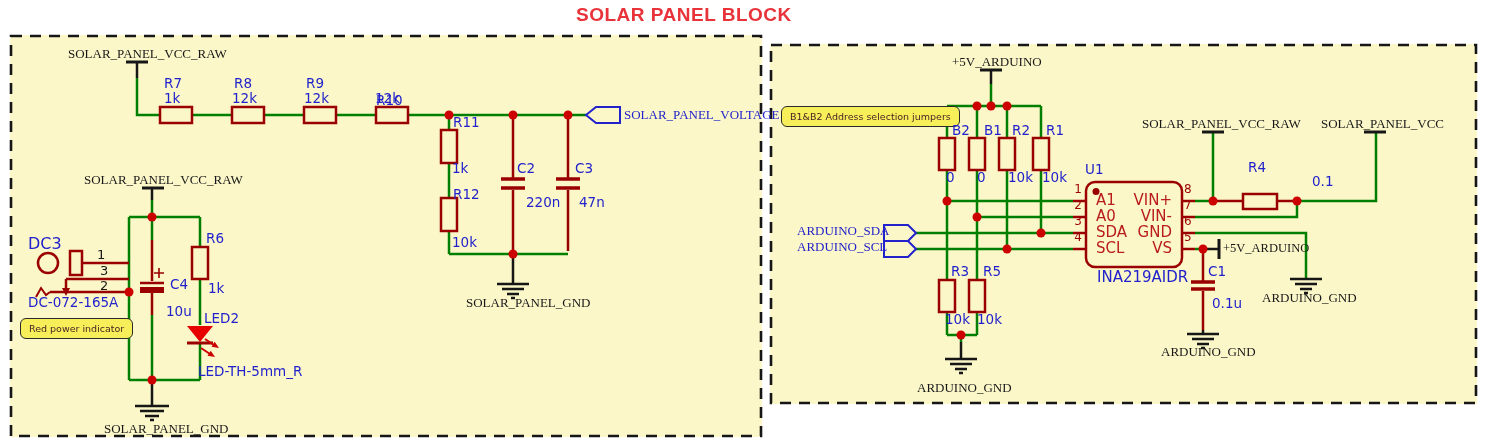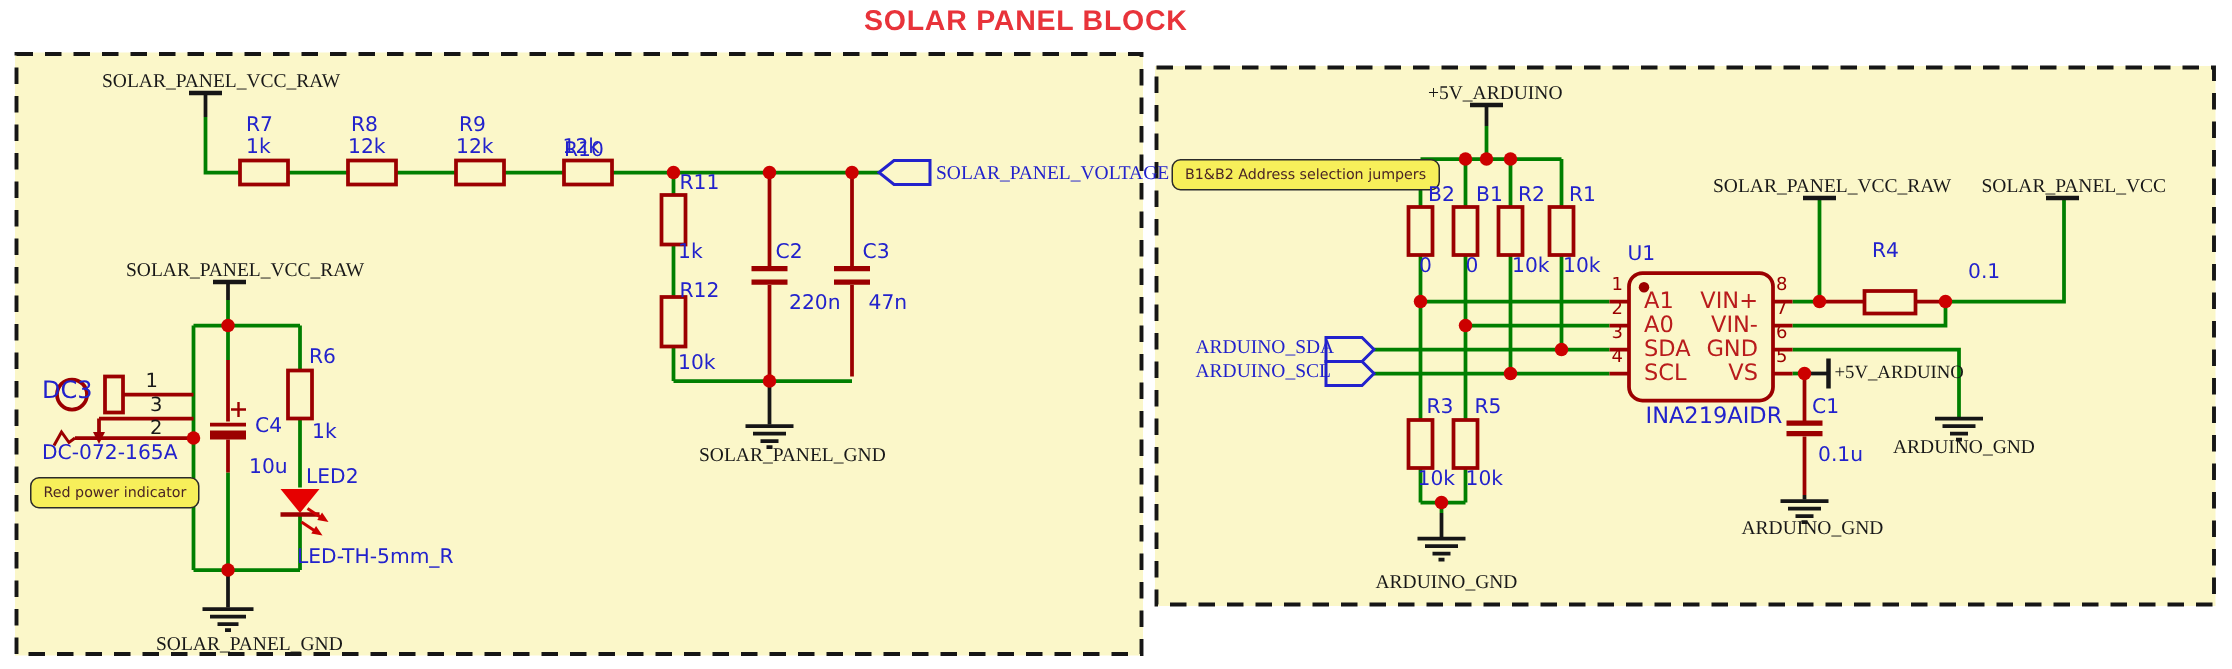--- a/index.html
+++ b/index.html
@@ -213,21 +213,21 @@
   <div class="lbl blue" style="left:452px;top:161px;">1k</div>
   <div class="lbl blue" style="left:453px;top:187px;">R12</div>
   <div class="lbl blue" style="left:452px;top:235px;">10k</div>
   <div class="lbl blue" style="left:517px;top:161px;">C2</div>
   <div class="lbl blue" style="left:526px;top:195px;">220n</div>
   <div class="lbl blue" style="left:575px;top:161px;">C3</div>
   <div class="lbl blue" style="left:579px;top:195px;">47n</div>
   <div class="lbl serif-blue" style="left:624px;top:108px;">SOLAR_PANEL_VOLTAGE</div>
   <div class="lbl serif" style="left:466px;top:296px;">SOLAR_PANEL_GND</div>
   <div class="lbl serif" style="left:84px;top:173px;">SOLAR_PANEL_VCC_RAW</div>
-  <div class="lbl blue-big" style="left:28px;top:252px;">DC3</div>
+  <div class="lbl blue-big" style="left:28px;top:236px;">DC3</div>
   <div class="lbl dc-pin" style="left:97px;top:248px;">1</div>
   <div class="lbl dc-pin" style="left:100px;top:264px;">3</div>
   <div class="lbl dc-pin" style="left:100px;top:279px;">2</div>
   <div class="lbl blue" style="left:28px;top:295px;">DC-072-165A</div>
   <div class="note" style="left:20px;top:318px;">Red power indicator</div>
   <div class="lbl blue" style="left:170px;top:277px;">C4</div>
   <div class="lbl blue" style="left:166px;top:304px;">10u</div>
   <div class="lbl blue" style="left:206px;top:231px;">R6</div>
   <div class="lbl blue" style="left:208px;top:281px;">1k</div>
   <div class="lbl blue" style="left:204px;top:311px;">LED2</div>

